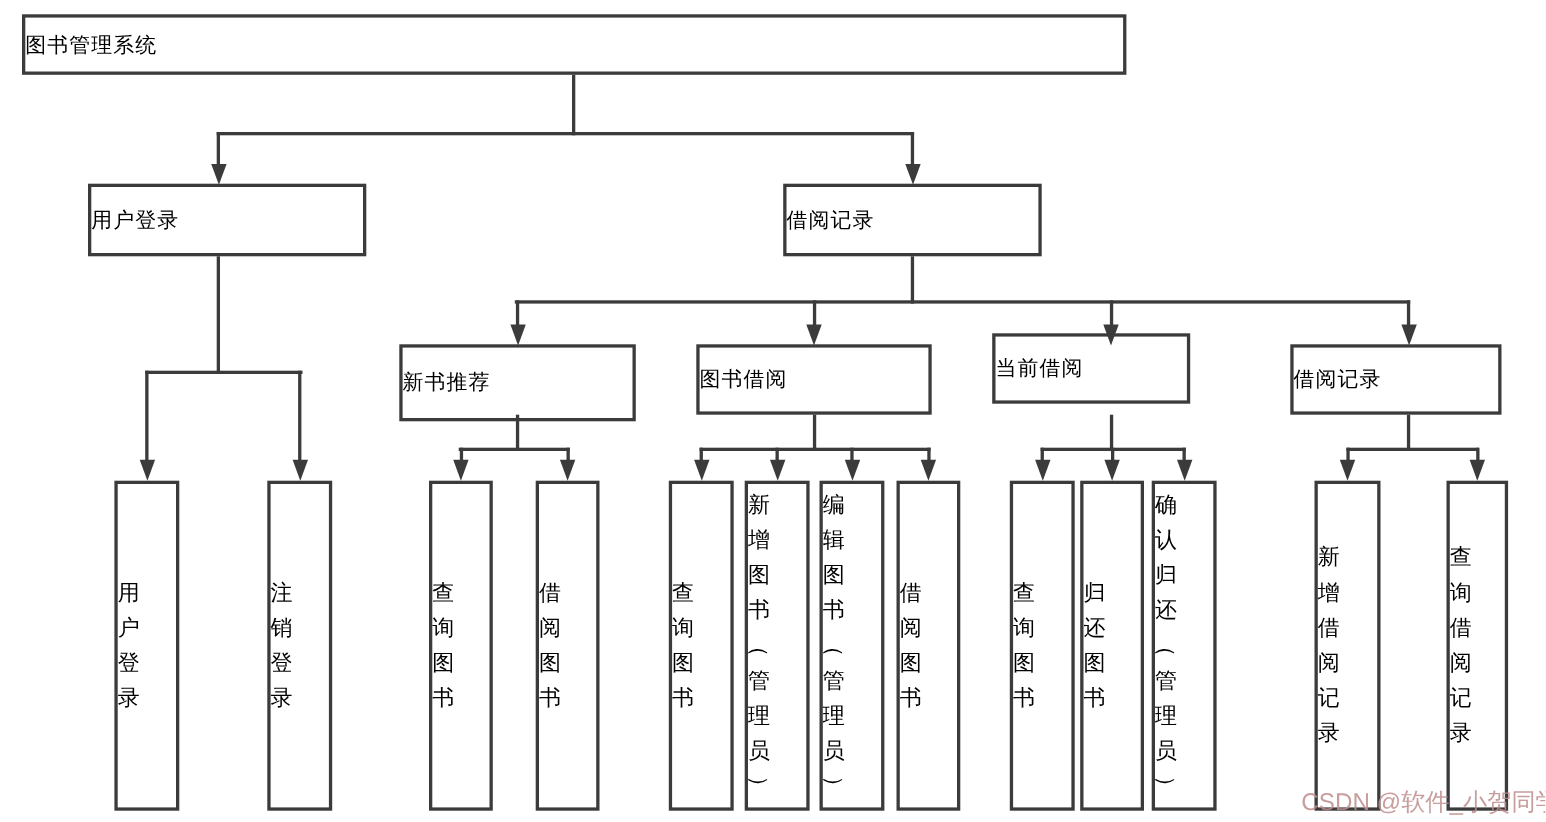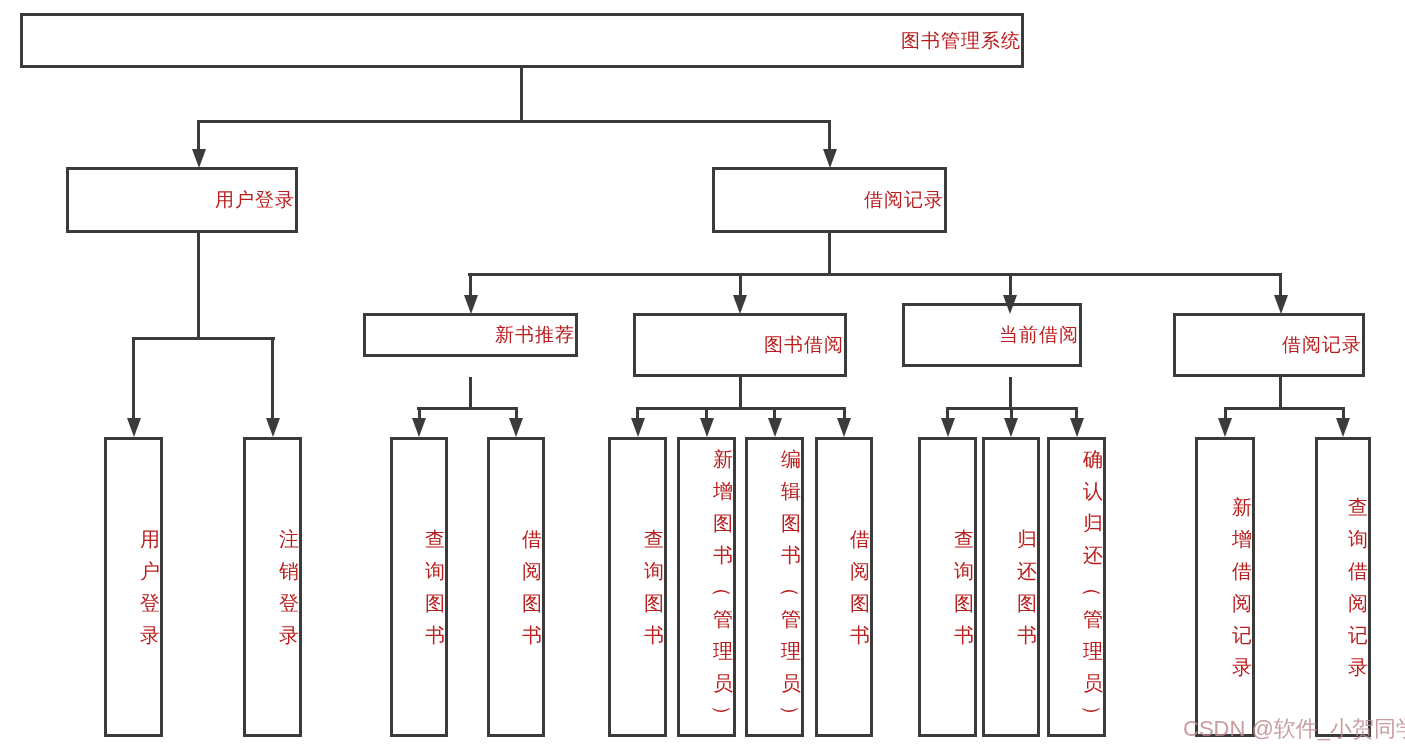--- a/index.html
+++ b/index.html
@@ -10,22 +10,22 @@
     font-family:"Liberation Sans",sans-serif;
     overflow:hidden;
   }
   .node{
     position:absolute;
     box-sizing:border-box;
     background:#ffffff;
     border:3px solid #3b3b3b;
     display:flex;
     align-items:center;
-    justify-content:flex-end;
-    color:#b91c1c;
+    justify-content:flex-start;
+    color:#000000;
   }
   .hlabel{
     font-size:19px;
     letter-spacing:1px;
     white-space:nowrap;
   }
   .vtext{
     display:flex;
     flex-direction:column;
     align-items:center;
@@ -61,28 +61,28 @@
 </style>
 </head>
 <body>
 
 <div class="canvas">
 
   <div class="node" style="left:20px;top:13px;width:1004px;height:55px">
     <span class="hlabel">图书管理系统</span>
   </div>
 
-  <div class="node" style="left:66px;top:167px;width:232px;height:66px">
+  <div class="node" style="left:80px;top:167px;width:253px;height:66px">
     <span class="hlabel">用户登录</span>
   </div>
   <div class="node" style="left:712px;top:167px;width:235px;height:66px">
     <span class="hlabel">借阅记录</span>
   </div>
 
-  <div class="node" style="left:363px;top:313px;width:215px;height:44px">
+  <div class="node" style="left:363px;top:313px;width:215px;height:70px">
     <span class="hlabel">新书推荐</span>
   </div>
   <div class="node" style="left:633px;top:313px;width:214px;height:64px">
     <span class="hlabel">图书借阅</span>
   </div>
   <div class="node" style="left:902px;top:303px;width:180px;height:64px">
     <span class="hlabel">当前借阅</span>
   </div>
   <div class="node" style="left:1173px;top:313px;width:192px;height:64px">
     <span class="hlabel">借阅记录</span>

